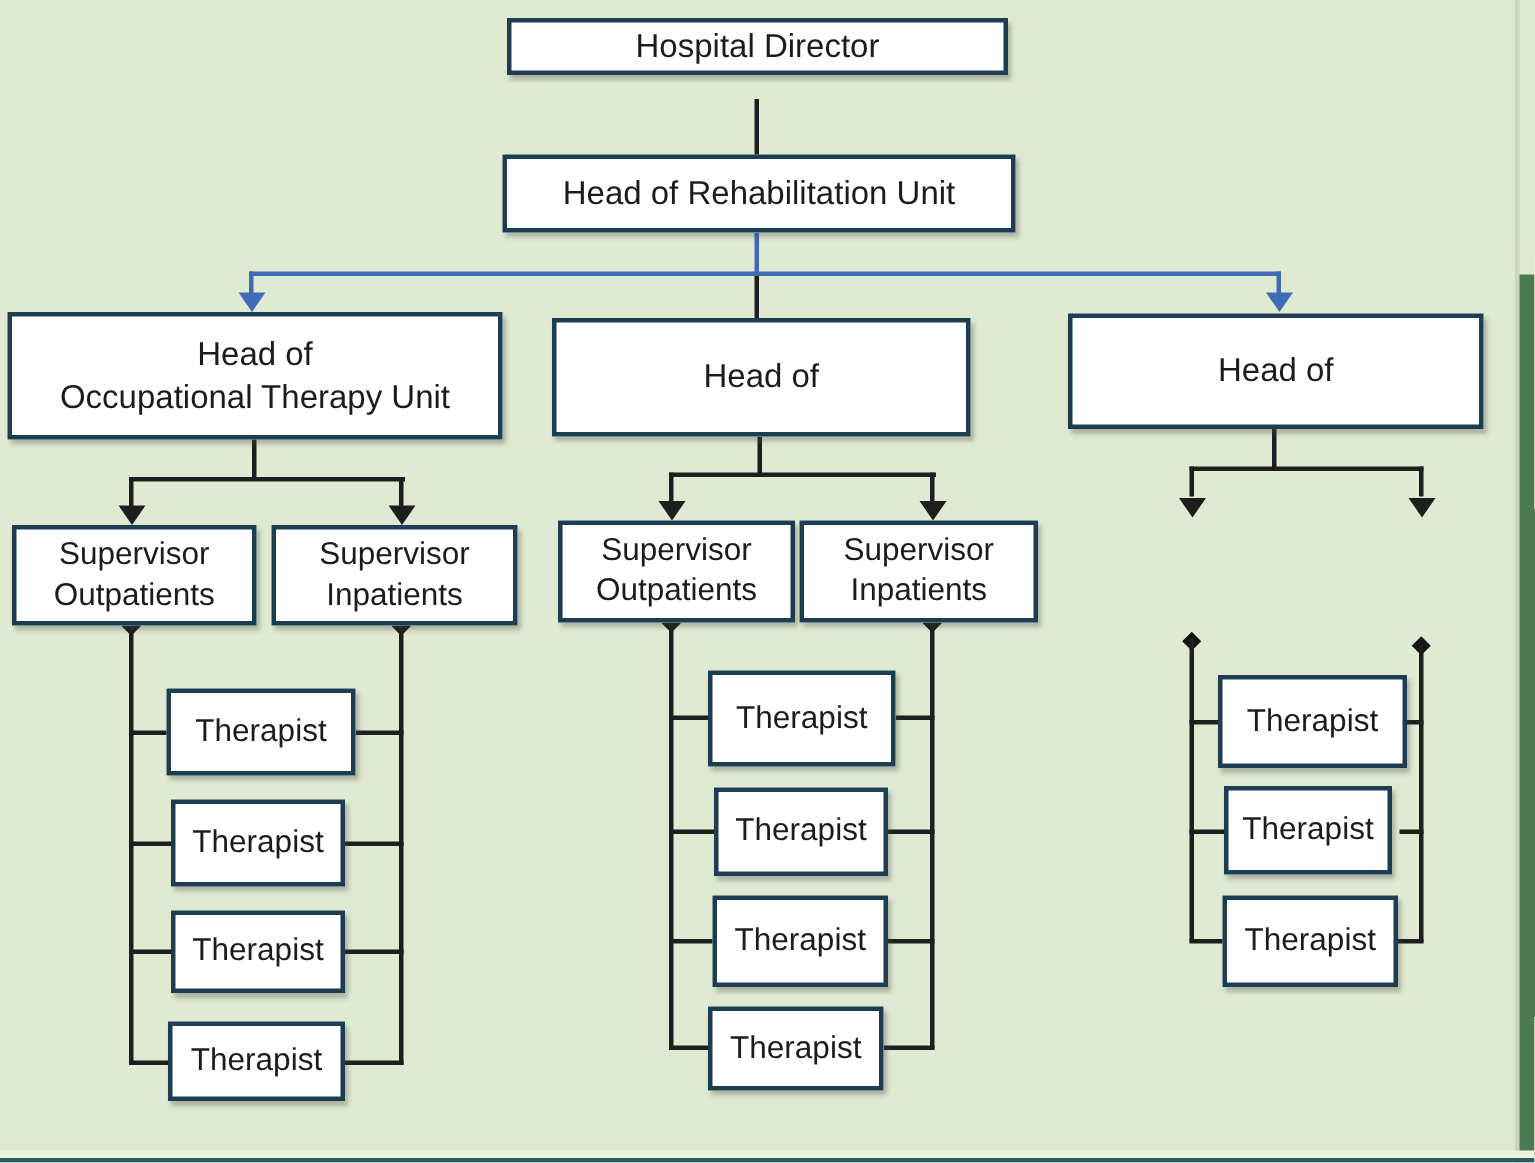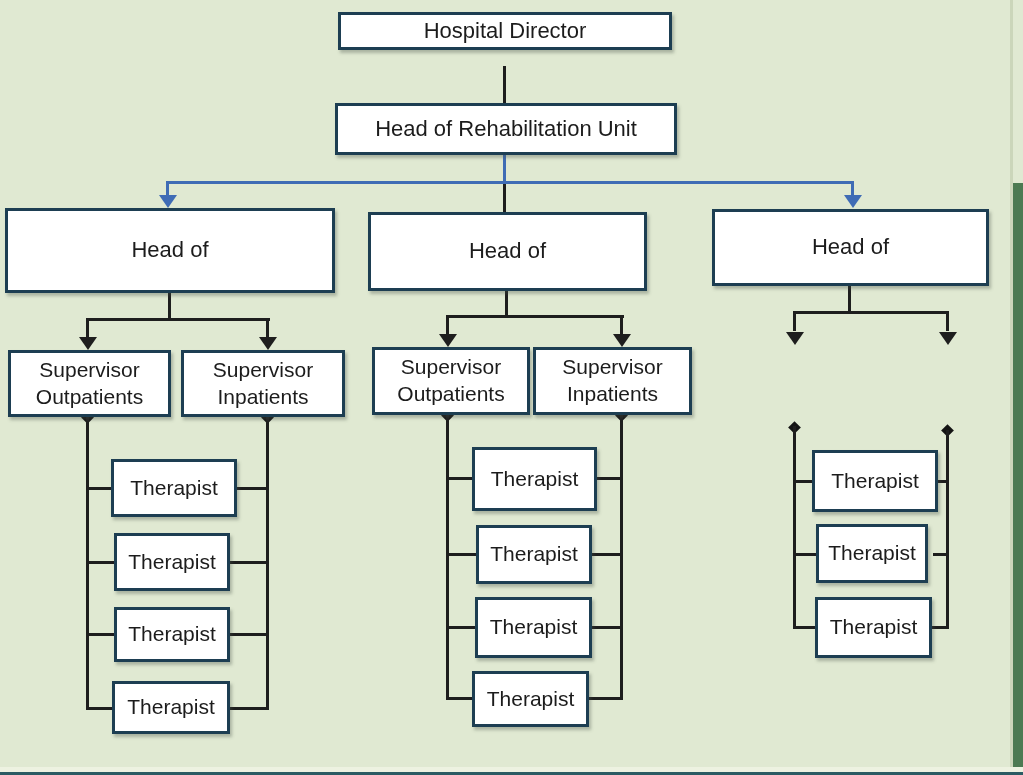--- a/index.html
+++ b/index.html
@@ -109,20 +109,21 @@
   <div class="line" style="left:933px;top:553px;width:16px;height:3px;"></div>
   <div class="line" style="left:793px;top:626px;width:24px;height:3px;"></div>
   <div class="line" style="left:932px;top:626px;width:17px;height:3px;"></div>
 
   <div class="node lvl1" style="left:338px;top:12px;width:334px;height:38px;">Hospital Director</div>
 
   <div class="node lvl2" style="left:335px;top:103px;width:342px;height:52px;">Head of Rehabilitation Unit</div>
 
   <div class="node head" style="left:5px;top:208px;width:330px;height:85px;">
     <span>Head of</span>
+    <span>Occupational Therapy Unit</span>
   </div>
 
   <div class="node head" style="left:368px;top:212px;width:279px;height:79px;">
     <span>Head of</span>
   </div>
 
   <div class="node head" style="left:712px;top:209px;width:277px;height:77px;">
     <span>Head of</span>
   </div>
 

